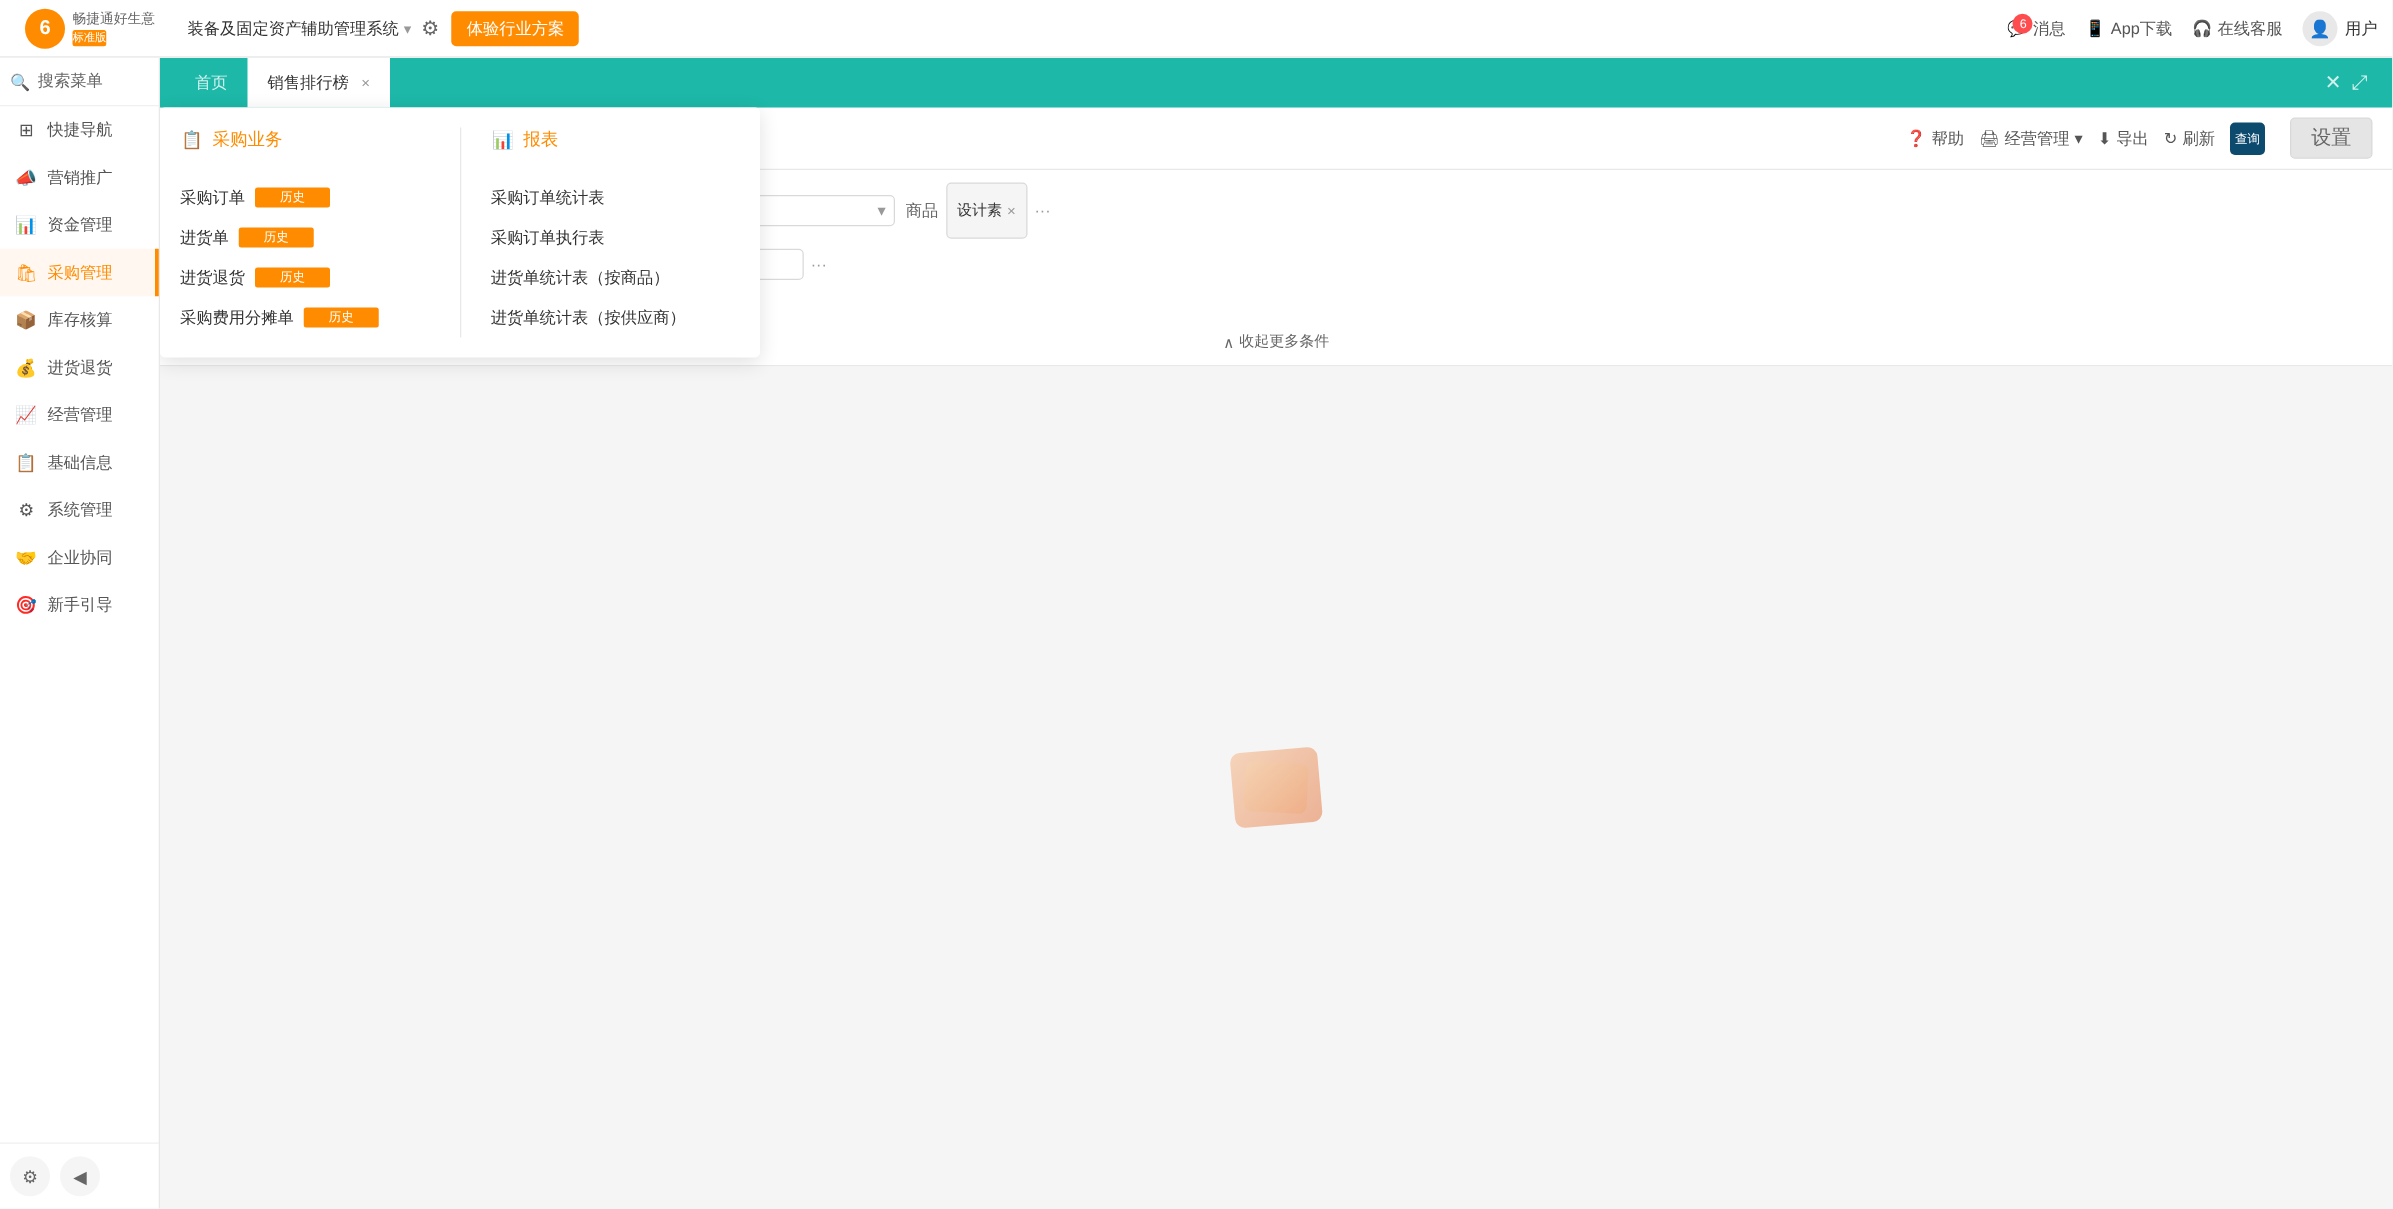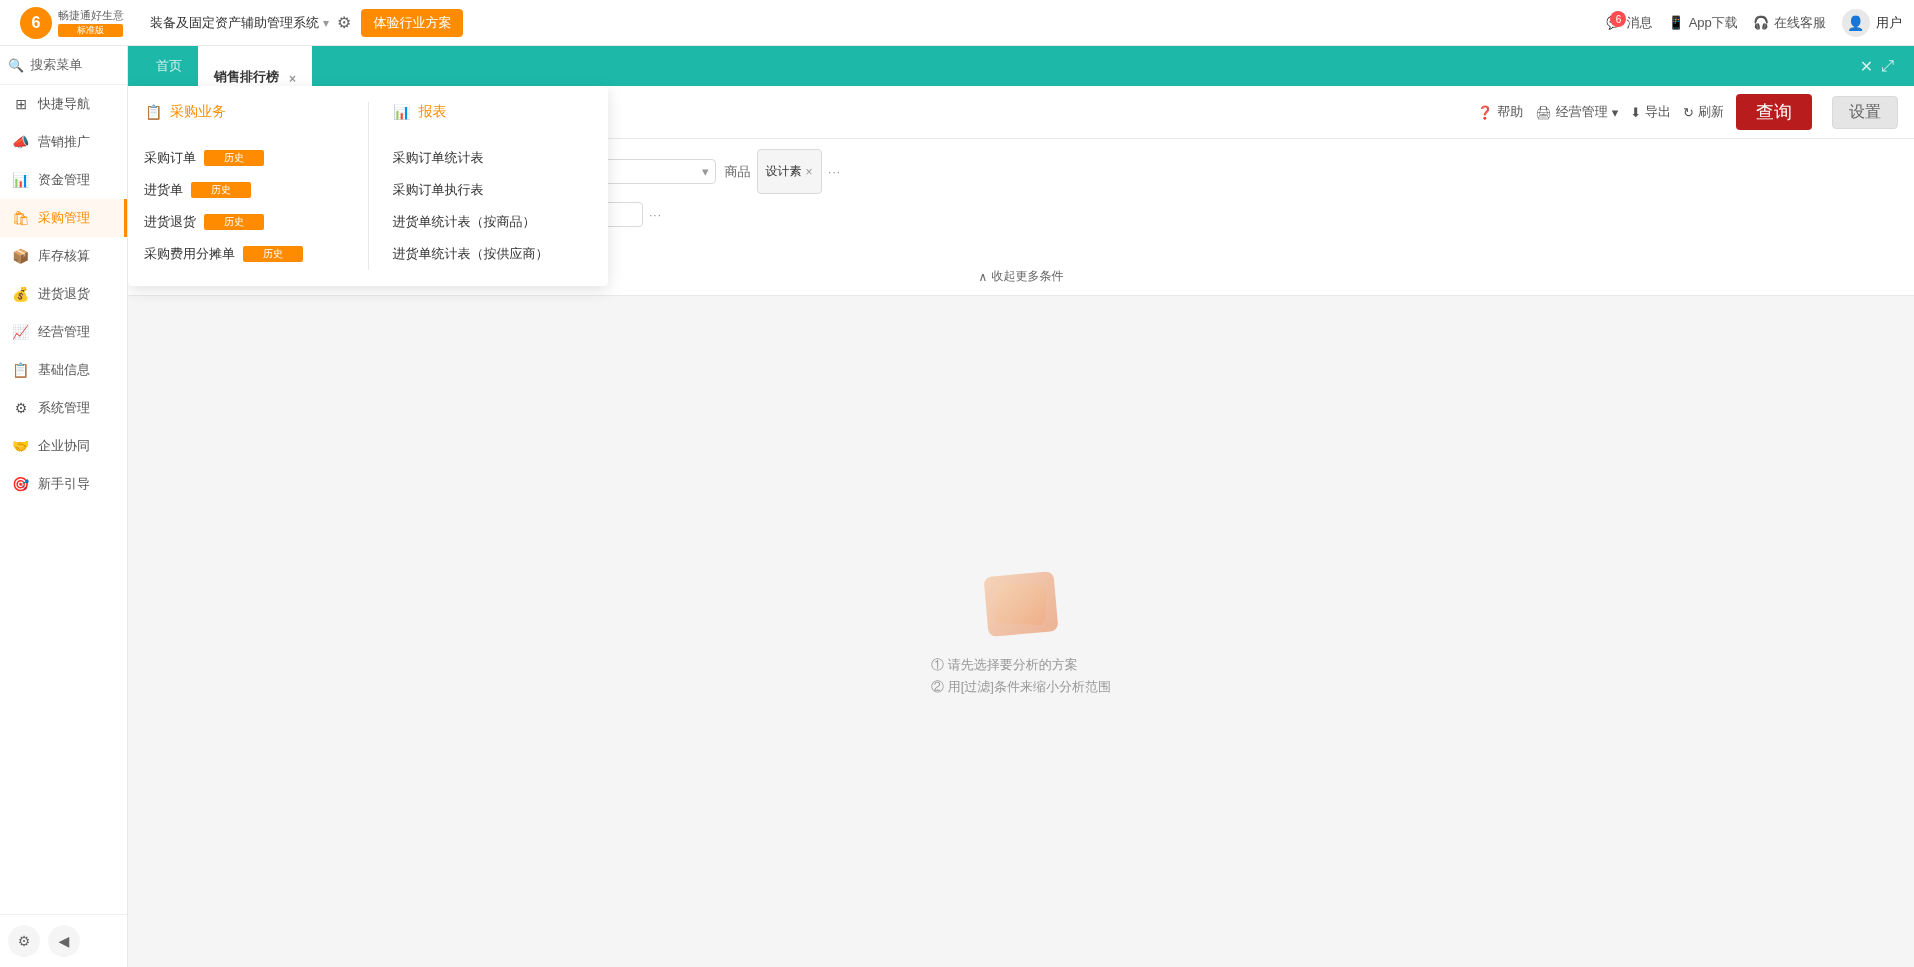--- a/index.html
+++ b/index.html
@@ -9,35 +9,35 @@
     .app-wrapper { display: flex; flex-direction: column; height: 967px; width: 1914px; }
     .top-bar { display: flex; align-items: center; height: 46px; background: #fff; border-bottom: 1px solid #e8e8e8; padding: 0 12px; z-index: 100; }
     .main-layout { display: flex; flex: 1; overflow: hidden; }
     .sidebar { width: 128px; background: #fff; border-right: 1px solid #e8e8e8; display: flex; flex-direction: column; }
     .content-area { flex: 1; display: flex; flex-direction: column; overflow: hidden; position: relative; }
 
     
     .logo-area { display: flex; align-items: center; width: 128px; padding: 0 8px; }
     .logo-icon { width: 32px; height: 32px; background: #ff8c00; border-radius: 50%; display: flex; align-items: center; justify-content: center; color: white; font-size: 16px; font-weight: bold; flex-shrink: 0; }
     .logo-text { margin-left: 6px; font-size: 11px; color: #666; line-height: 1.3; }
-    .logo-badge { background: #ff8c00; color: white; font-size: 9px; padding: 1px 19px; border-radius: 2px; display: inline-block; margin-top: 2px; }
+    .logo-badge { background: #ff8c00; color: white; font-size: 9px; padding: 1px 0; border-radius: 2px; display: inline-block; margin-top: 2px; }
     .top-bar-middle { display: flex; align-items: center; flex: 1; padding: 0 10px; }
     .system-title { font-size: 13px; color: #333; }
     .top-bar-actions { display: flex; align-items: center; gap: 16px; margin-left: auto; }
     .tb-action { display: flex; align-items: center; gap: 4px; cursor: pointer; color: #555; font-size: 13px; }
     .gear-btn { background: none; border: none; cursor: pointer; color: #666; font-size: 16px; margin-left: 8px; }
     .industry-btn { background: #ff8c00; color: white; border: none; border-radius: 4px; padding: 5px 12px; cursor: pointer; font-size: 13px; margin-left: 10px; }
     .dropdown-arrow { color: #999; font-size: 12px; margin-left: 4px; cursor: pointer; }
     .user-area { display: flex; align-items: center; gap: 6px; cursor: pointer; }
     .user-avatar { width: 28px; height: 28px; border-radius: 50%; background: #e8e8e8; display: flex; align-items: center; justify-content: center; color: #999; font-size: 14px; }
 
     
     .tab-bar { display: flex; align-items: center; background: #1db8a8; height: 40px; padding: 0 12px; }
     .tab-item { display: flex; align-items: center; padding: 0 16px; height: 40px; cursor: pointer; color: rgba(255,255,255,0.8); font-size: 13px; gap: 6px; }
-    .tab-item.active { background: #fff; color: #333; font-weight: 700; align-items: flex-end; }
+    .tab-item.active { background: #fff; color: #333; font-weight: 400; }
     .tab-close { font-size: 12px; color: #999; cursor: pointer; margin-left: 4px; }
     .tab-bar-end { margin-left: auto; display: flex; align-items: center; padding-right: 8px; gap: 8px; }
     .tab-end-btn { color: rgba(255,255,255,0.8); cursor: pointer; font-size: 16px; }
 
     
     .sidebar-search { display: flex; align-items: center; padding: 10px 8px; gap: 6px; border-bottom: 1px solid #f0f0f0; cursor: pointer; color: #666; }
     .sidebar-item { display: flex; align-items: center; padding: 10px 12px; cursor: pointer; color: #555; font-size: 13px; gap: 8px; }
     .sidebar-item.active { background: #fff7f0; color: #ff8c00; border-right: 3px solid #ff8c00; }
     .sidebar-icon { width: 18px; text-align: center; font-size: 14px; }
     .sidebar-bottom { margin-top: auto; padding: 10px 8px; display: flex; gap: 8px; border-top: 1px solid #f0f0f0; }
@@ -50,21 +50,21 @@
     .filter-label { color: #666; font-size: 13px; white-space: nowrap; }
     .filter-field { display: flex; align-items: center; gap: 6px; }
     .filter-input { border: 1px solid #d9d9d9; border-radius: 4px; padding: 4px 8px; font-size: 13px; color: #333; background: #fff; min-width: 140px; }
     .filter-tag { display: flex; align-items: center; background: #f5f5f5; border: 1px solid #d9d9d9; border-radius: 4px; padding: 13px 8px; font-size: 12px; gap: 4px; }
     .filter-tag .remove { color: #999; cursor: pointer; }
     .filter-more { color: #1db8a8; cursor: pointer; font-size: 12px; }
     .filter-dots { color: #999; cursor: pointer; }
     .collapse-btn { display: flex; align-items: center; gap: 4px; color: #666; font-size: 12px; cursor: pointer; margin: 6px auto 0; width: fit-content; }
     .toolbar { display: flex; align-items: center; justify-content: flex-end; gap: 12px; padding: 8px 16px; background: #fff; border-bottom: 1px solid #e8e8e8; }
     .toolbar-btn { display: flex; align-items: center; gap: 4px; color: #555; cursor: pointer; font-size: 13px; }
-    .query-btn { background: #b91c1c; color: white; border: none; border-radius: 4px; padding: 6px 20px; cursor: pointer; font-size: 18px; }
+    .query-btn { background: #0c4a6e; color: white; border: none; border-radius: 4px; padding: 6px 4px; cursor: pointer; font-size: 10px; }
     .set-btn { background: #e5e5e5; color: #666; border: 1px solid #d9d9d9; border-radius: 4px; padding: 5px 16px; cursor: pointer; font-size: 16px; margin-left: 8px; }
 
     
     .main-content { flex: 1; display: flex; flex-direction: column; align-items: center; justify-content: center; background: #f5f5f5; }
     .empty-state { display: flex; flex-direction: column; align-items: center; gap: 12px; }
     .empty-icon { width: 100px; height: 80px; position: relative; }
     .empty-icon-shape { width: 70px; height: 60px; background: linear-gradient(135deg, #f5c5a0, #e8956c); border-radius: 8px; position: absolute; top: 10px; left: 15px; opacity: 0.7; transform: rotate(-5deg); }
     .empty-icon-shape2 { width: 50px; height: 40px; background: linear-gradient(135deg, #f5d5b0, #f0a878); border-radius: 6px; position: absolute; top: 20px; left: 25px; opacity: 0.5; transform: rotate(3deg); }
     .empty-tips { color: #999; font-size: 13px; }
     .empty-tips p { margin-bottom: 4px; }
@@ -316,28 +316,18 @@
           <span>收起更多条件</span>
         </div>
       </div>
 
       <div class="main-content">
         <div class="empty-state">
           <div class="empty-icon">
             <div class="empty-icon-shape"></div>
             <div class="empty-icon-shape2"></div>
           </div>
-          <div class="empty-tips">
-            <p>
-              <span>①</span>
-              <span>请先选择要分析的方案</span>
-            </p>
-            <p>
-              <span>②</span>
-              <span>用[过滤]条件来缩小分析范围</span>
-            </p>
-          </div>
         </div>
       </div>
 
     </div>
   </div>
 </div>
 
 </body></html>

